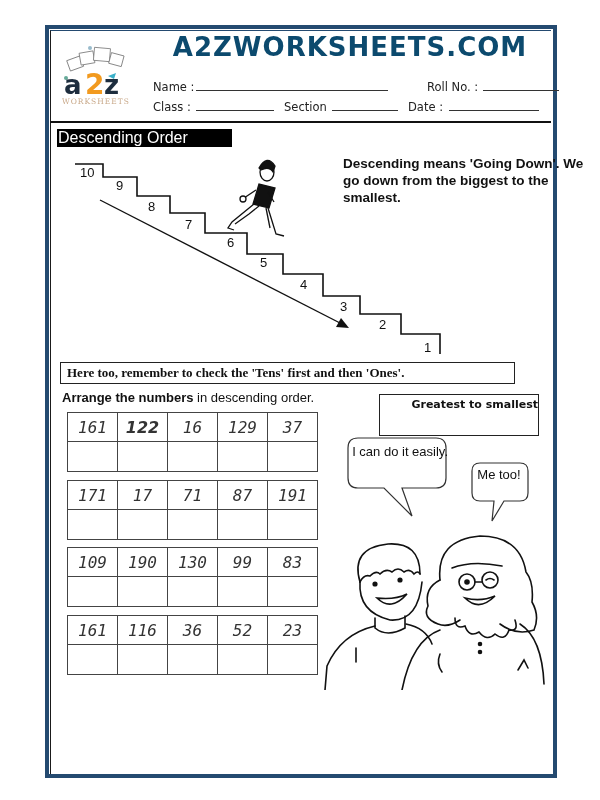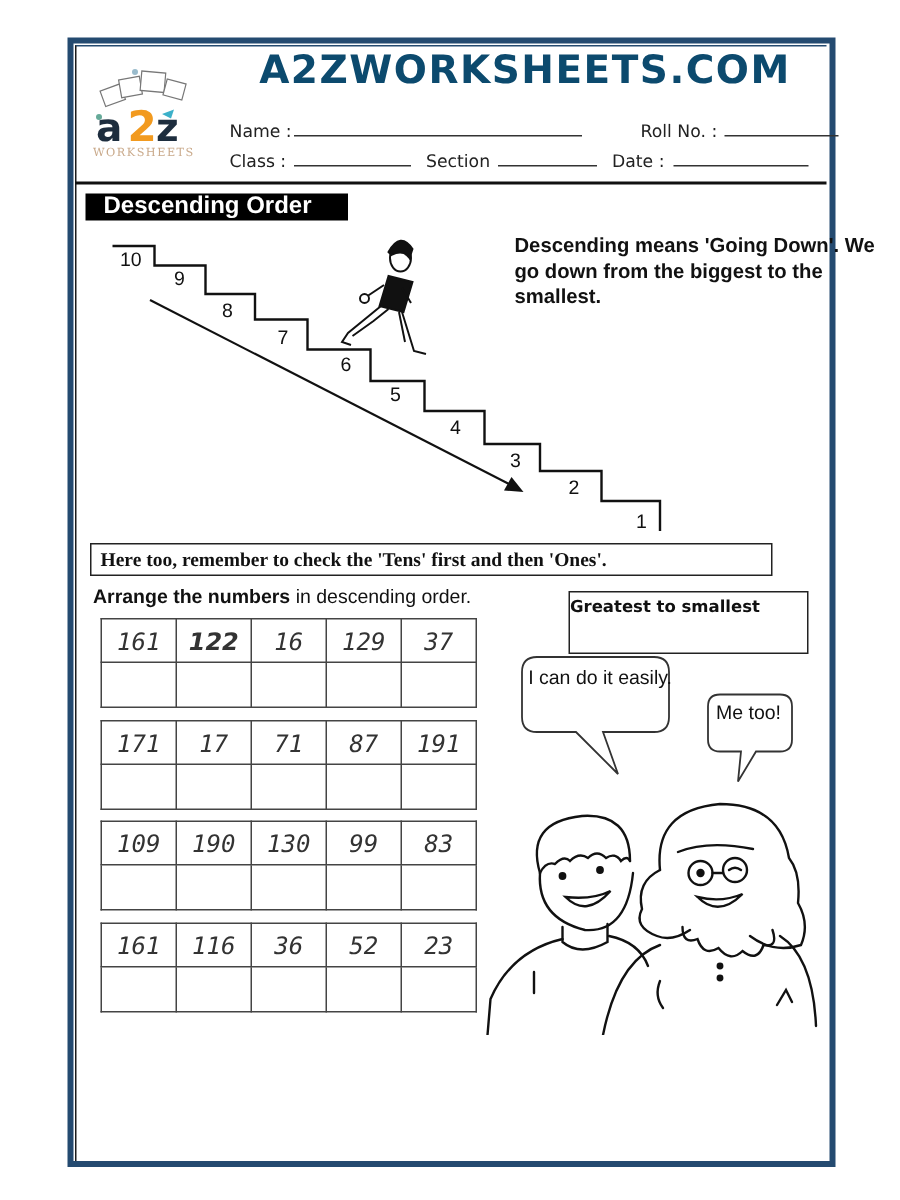--- a/index.html
+++ b/index.html
@@ -5,26 +5,26 @@
   html, body { margin:0; padding:0; background:#ffffff; }
   body { width:600px; height:800px; position:relative; overflow:hidden; font-family:"DejaVu Sans", sans-serif; color:#111; }
   .abs { position:absolute; }
   .frame-outer { left:45px; top:25px; width:504px; height:745px; border:4px solid #244a70; }
   .frame-inner { left:50px; top:30px; width:500px; height:743px; border-left:1.5px solid #1a1a1a; border-top:1.5px solid #244a70; }
   .site-title { left:150px; top:32px; width:400px; text-align:center; font-family:"DejaVu Sans", sans-serif; font-weight:bold; font-size:26px; letter-spacing:1px; color:#0c4a6e; }
   .logo { left:60px; top:42px; width:80px; height:66px; }
   .field { font-size:11.5px; color:#222; white-space:nowrap; }
   .uline { display:inline-block; border-bottom:1px solid #333; height:11px; vertical-align:baseline; margin-left:2px; }
   .header-sep { left:50px; top:121px; width:501px; height:1.5px; background:#111; }
-  .section-tag { left:57px; top:129px; width:175px; height:18px; background:#000; color:#fff; font-family:"Liberation Sans", sans-serif; font-weight:bold; font-size:16px; line-height:18px; padding-left:12px; box-sizing:border-box; }
+  .section-tag { left:57px; top:129px; width:175px; height:18px; background:#000; color:#fff; font-family:"Liberation Sans", sans-serif; font-weight:normal; font-size:16px; line-height:18px; padding-left:1px; box-sizing:border-box; }
   .def-text { left:300px; top:155px; width:250px; font-family:"Liberation Sans", sans-serif; font-weight:bold; font-size:13.5px; line-height:17px;margin-left:43px; }
   .tip-box { left:60px; top:362px; width:455px; height:22px; border:1.5px solid #222; box-sizing:border-box; font-family:Liberation Serif, serif; font-weight:bold; font-size:13px; line-height:19px; padding-left:6px; }
   .instr { left:62px; top:390px; font-family:"Liberation Sans", sans-serif; font-weight:bold; font-size:13px; }
   .instr .light { font-weight:normal; }
-  .gts-box { left:379px; top:394px; width:160px; height:42px; border:1.5px solid #222; box-sizing:border-box; text-align:left; font-family:"DejaVu Sans", sans-serif; font-weight:bold; font-size:11px; line-height:14px; padding-top:3px; }
+  .gts-box { left:379px; top:394px; width:160px; height:42px; border:1.5px solid #222; box-sizing:border-box; text-align:right; font-family:"DejaVu Sans", sans-serif; font-weight:bold; font-size:11px; line-height:14px; padding-top:3px; }
   .num-table { position:absolute; border-collapse:collapse; border:1.5px solid #333; }
   .num-table td { border:1px solid #444; width:49px; height:28px; padding:0; text-align:center; font-family:"DejaVu Sans Mono", monospace; font-size:16px; color:#333;font-style:italic; }
   .num-table tr.ans td { height:29px; }
   .bubble-text { font-family:"Liberation Sans", sans-serif; font-size:13px; text-align:center; line-height:17px; }
 </style>
 </head>
 <body>
 
 <div class="abs frame-outer"></div>
 <div class="abs frame-inner"></div>

